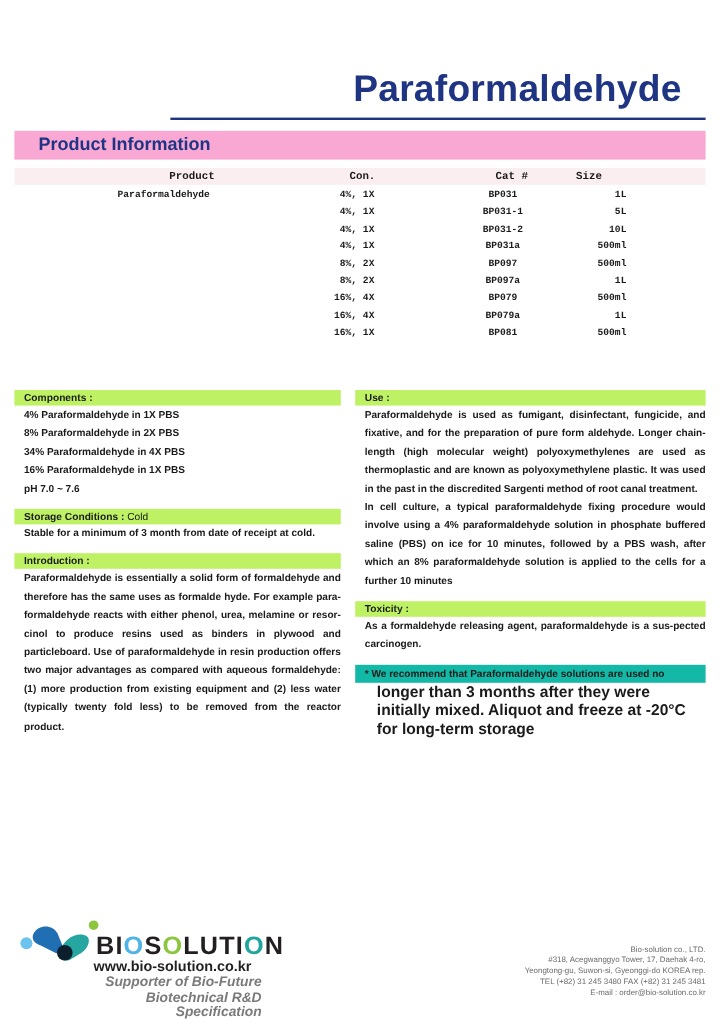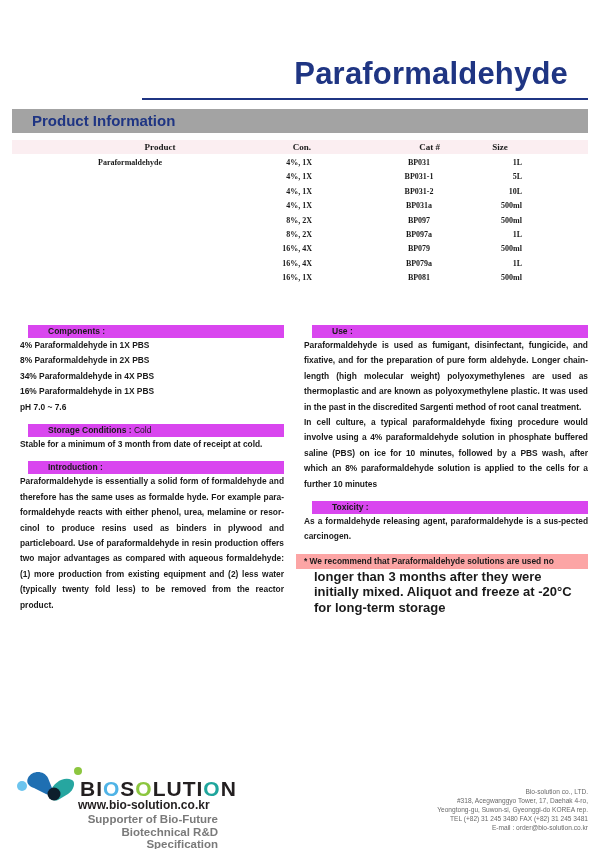--- a/index.html
+++ b/index.html
@@ -11,80 +11,80 @@
     font-family: "Liberation Sans", sans-serif; font-weight: bold;
     font-size: 31px; color: #1f3583; letter-spacing: 0.2px;
   }
   .title-rule {
     position: absolute; left: 142px; right: 12px; top: 98px;
     height: 2px; background: #1f3583;
   }
 
   .section-bar {
     position: absolute; left: 12px; right: 12px; top: 109px; height: 24px;
-    background: #a3a3a3;
+    background: #f9a8d4;
   }
   .section-bar span {
     position: absolute; left: 20px; top: 3px;
     font-weight: bold; font-size: 15px; color: #1f3583;
   }
 
   .table-head {
     position: absolute; left: 12px; right: 12px; top: 140px; height: 14px;
     background: #fbeef1;
   }
   .th, .td {
     position: absolute; font-size: 8px; font-weight: bold; color: #1a1a1a;
-    font-family: Liberation Serif, serif;
+    font-family: Liberation Mono, monospace;
   }
   .th { top: 2px; font-size: 9px; }
   .col-product { left: 118px; width: 60px; text-align: center; }
   .col-con { left: 260px; width: 60px; text-align: center; }
   .col-cat { left: 368px; width: 60px; text-align: right; }
-  .col-size { left: 468px; width: 40px; text-align: center; }
+  .col-size { left: 468px; width: 40px; text-align: left; }
 
   .table-body { position: absolute; left: 12px; right: 12px; top: 157px; }
   .trow { position: relative; height: 14.4px; }
   .trow .td { top: 1px; }
   .td.c-product { left: 86px; width: 120px; text-align: left; }
   .td.c-con { left: 240px; width: 60px; text-align: right; }
   .td.c-cat { left: 367px; width: 80px; text-align: center; }
   .td.c-size { left: 450px; width: 60px; text-align: right; }
 
   .col { position: absolute; top: 325px; width: 272px; }
   .col-left { left: 12px; }
   .col-right { left: 296px; width: 292px; }
 
   .band {
-    background: #d946ef; height: 13px; padding-left: 20px;
-    font-size: 8.5px; font-weight: bold; line-height: 13px; color: #1a1a1a; margin-left: 16px;
+    background: #bef264; height: 13px; padding-left: 8px;
+    font-size: 8.5px; font-weight: bold; line-height: 13px; color: #1a1a1a;
   }
   .body-text {
     padding-left: 8px; font-size: 8.4px; font-weight: bold;
     line-height: 15.4px; color: #1a1a1a; text-align: justify;
   }
   .list-line { padding-left: 8px; font-size: 8.4px; font-weight: bold; line-height: 15.4px; }
   .gap { height: 9px; }
 
   .note-band {
-    background: #fca5a5; height: 15px; padding-left: 8px;
+    background: #14b8a6; height: 15px; padding-left: 8px;
     font-size: 8.4px; font-weight: bold; line-height: 15px; text-align: justify;
   }
   .note-rest { padding-left: 18px; font-size: 13px; font-weight: bold; line-height: 15.4px; }
 
   .logo { position: absolute; left: 14px; top: 762px; width: 70px; height: 50px; }
   .brand {
     position: absolute; left: 80px; top: 777px;
     font-size: 21px; font-weight: bold; letter-spacing: 1px; color: #231f20;
   }
   .brand .o-blue { color: #4fb3e6; }
   .brand .o-green { color: #8cc63f; }
   .brand .o-teal { color: #1fa59c; }
   .website { position: absolute; left: 78px; top: 798px; font-size: 12px; font-weight: bold; color: #231f20; }
-  .tagline { position: absolute; left: 48px; width: 170px; text-align: right; font-size: 11.5px; font-weight: bold; color: #7a7a7a; }
+  .tagline { position: absolute; left: 48px; width: 170px; text-align: right; font-size: 11.5px; font-weight: bold; color: #7a7a7a; font-style: italic; }
   .tag1 { top: 813px; }
   .tag2 { top: 826px; }
 
   .company {
     position: absolute; right: 12px; top: 787px; width: 230px; text-align: right;
     font-size: 6.6px; line-height: 9px; color: #6a6a6a;
   }
 </style>
 </head>
 <body>

